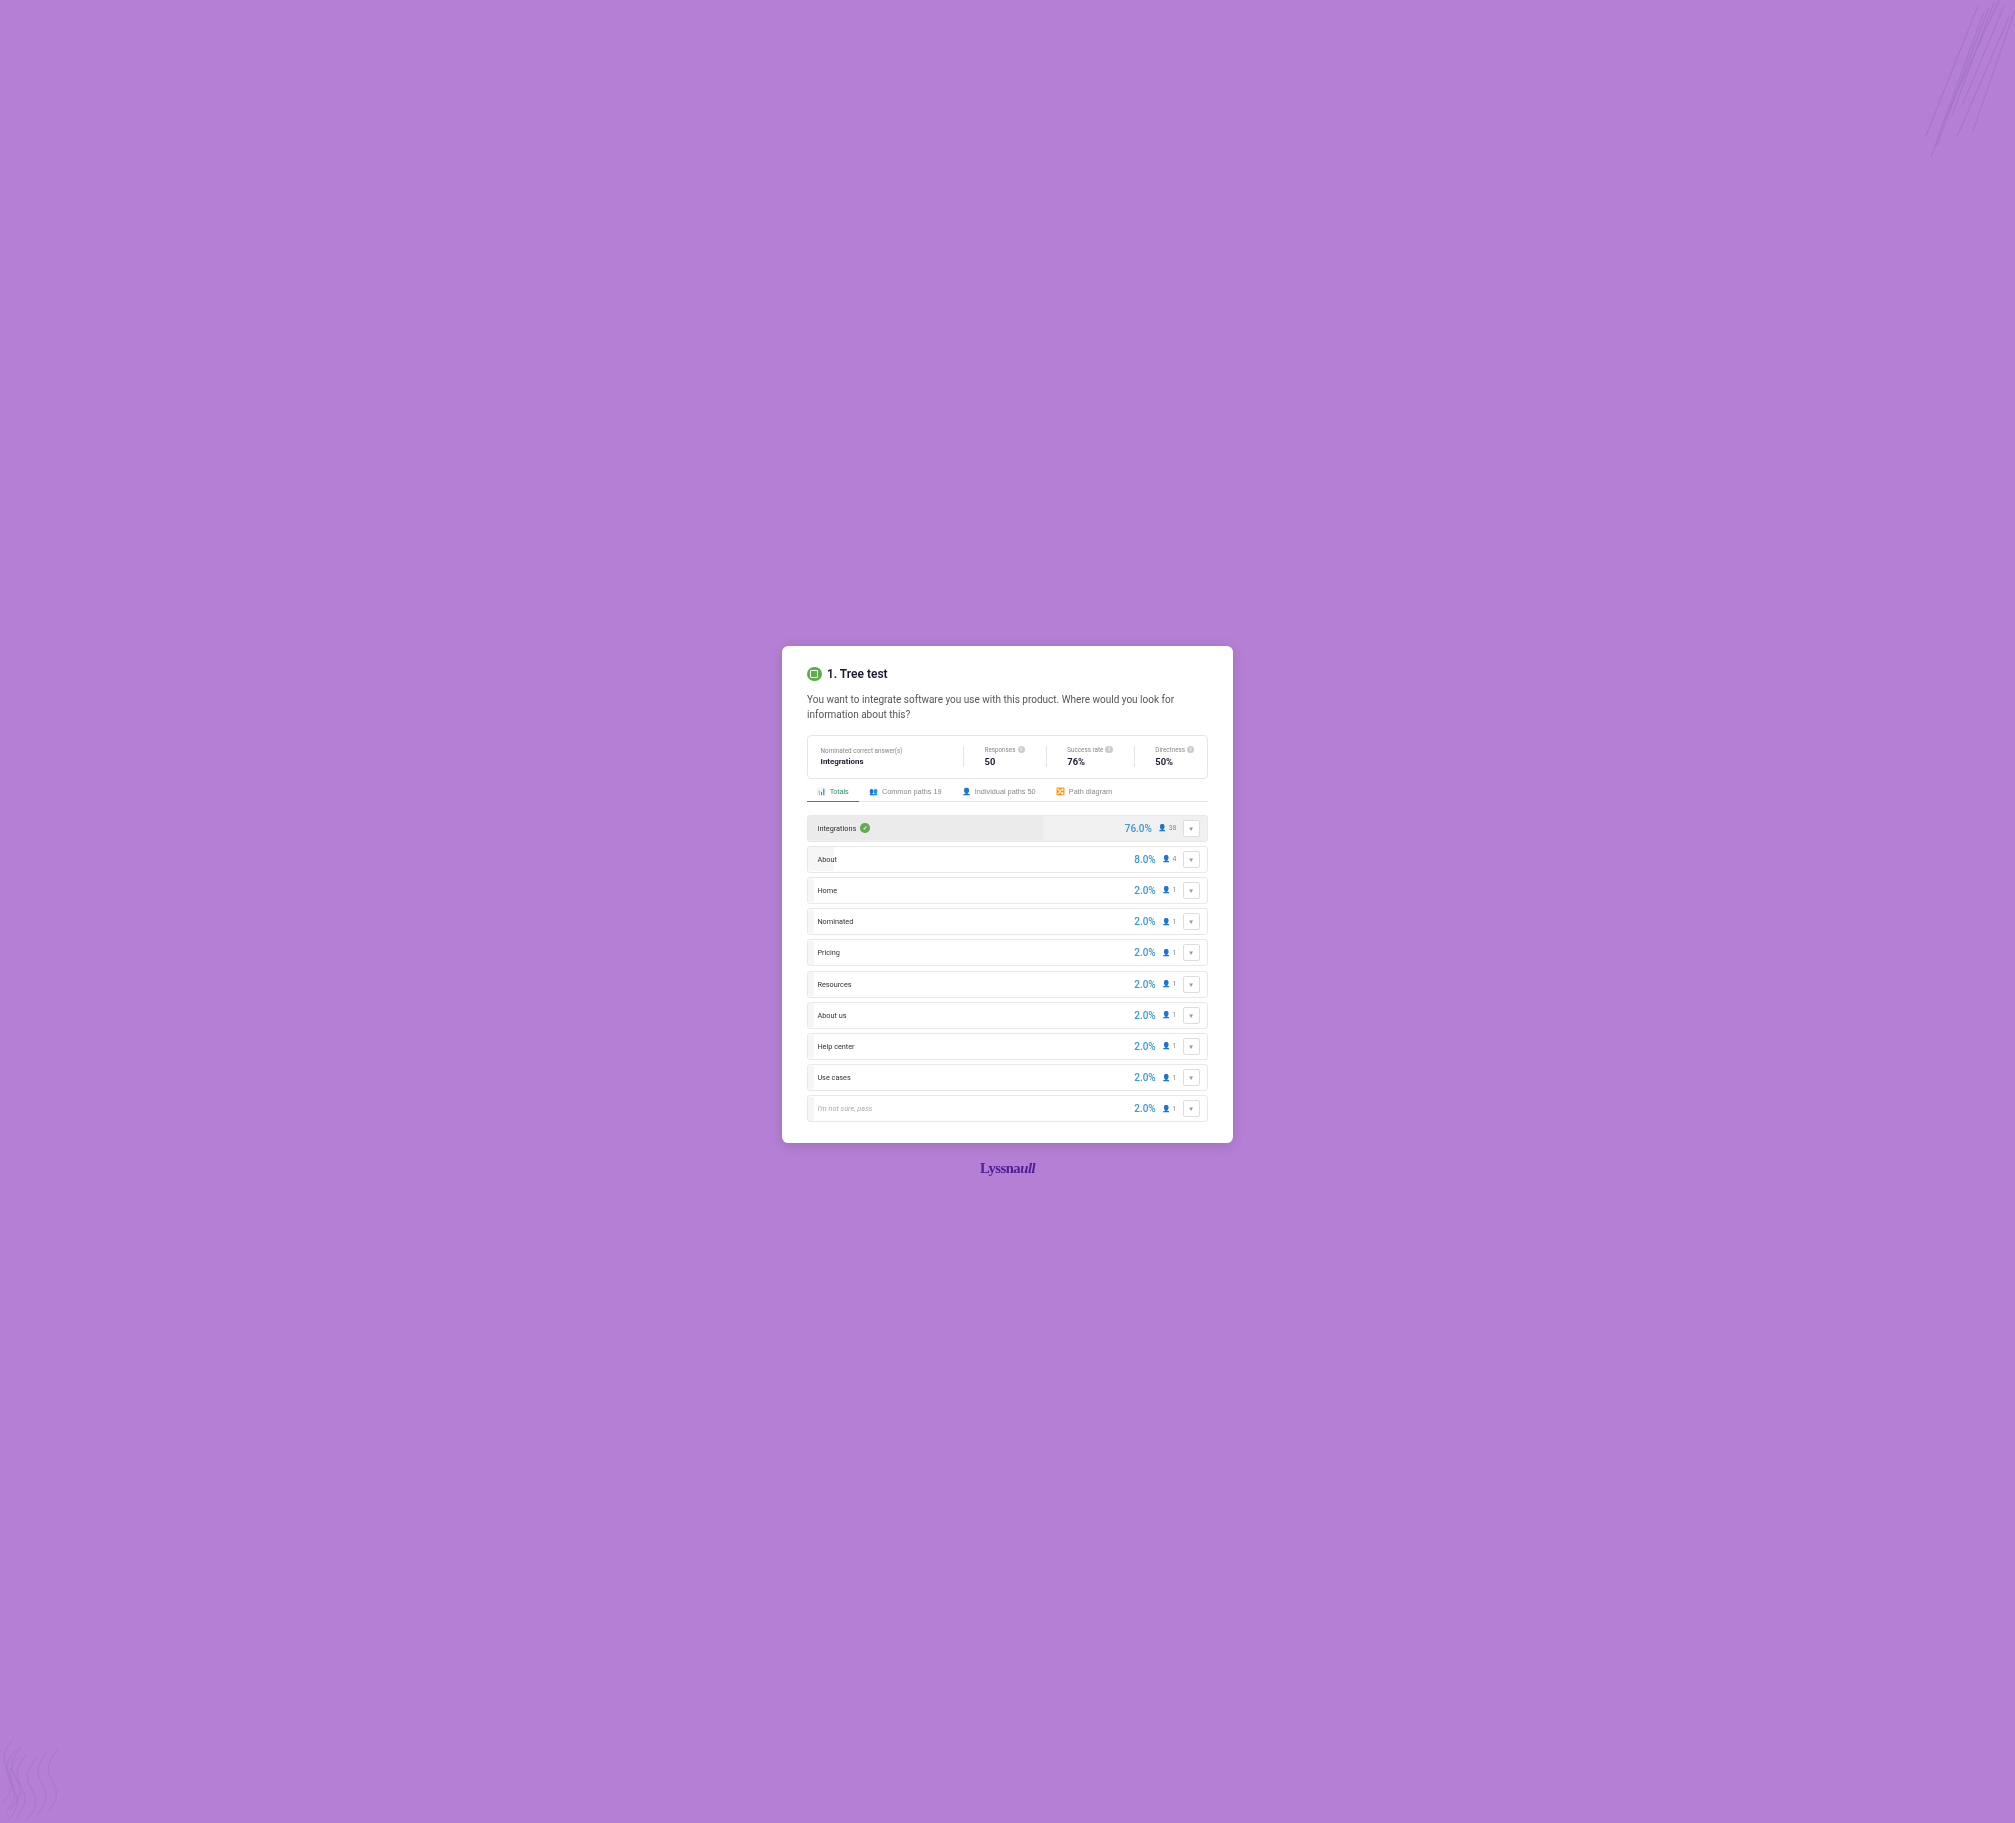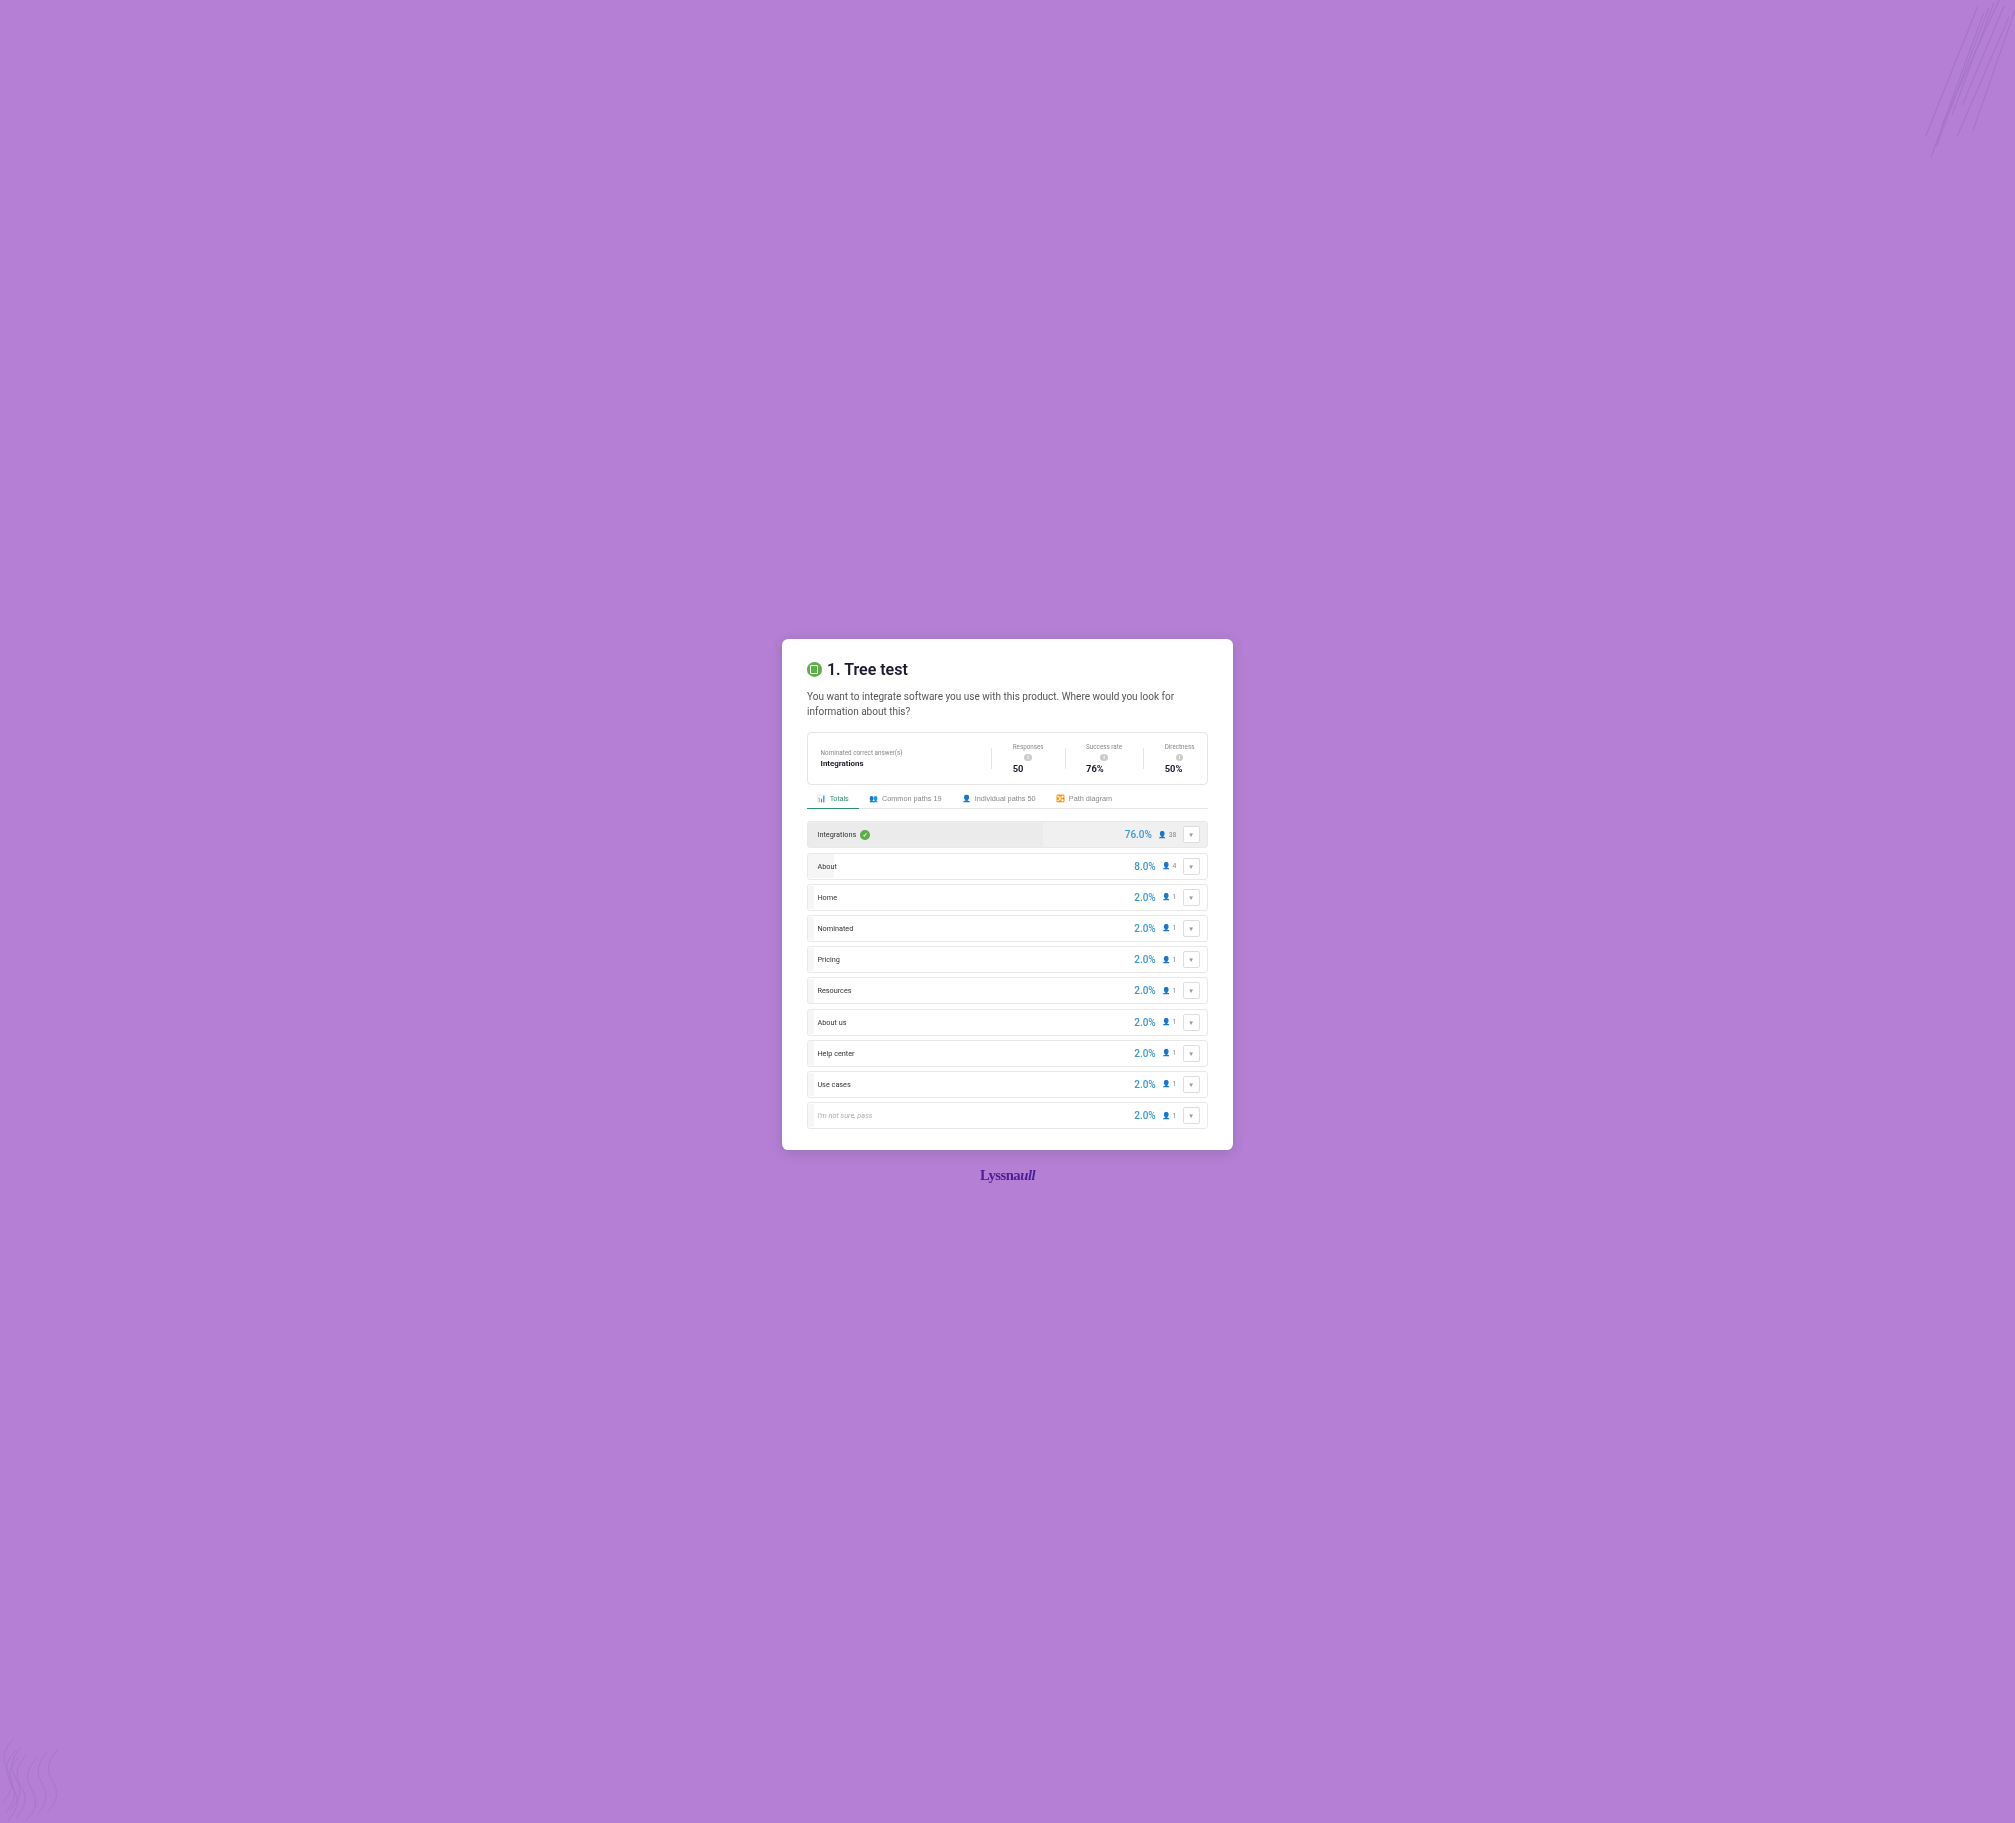--- a/index.html
+++ b/index.html
@@ -59,21 +59,21 @@
     .title-icon::after {
       content: '';
       width: 6.3px;
       height: 6.3px;
       border: 1px solid white;
       border-radius: 1px;
       display: block;
     }
 
     .page-title {
-      font-size: 16px;
+      font-size: 12px;
       font-weight: 600;
       color: #1a1a2e;
     }
 
     .question-text {
       font-size: 10px;
       color: #555;
       margin-bottom: 12.6px;
       line-height: 1.5;
     }
@@ -114,24 +114,22 @@
     .stat-item {
       display: flex;
       flex-direction: column;
       align-items: flex-start;
     }
 
     .stat-label {
       font-size: 6.3px;
       color: #888;
       display: flex;
-      align-items: center;
       gap: 2.1px;
       margin-bottom: 2.1px;
-      flex-direction: column;
     }
 
     .stat-info-icon {
       width: 7.3px;
       height: 7.3px;
       background: #ccc;
       border-radius: 50%;
       display: inline-flex;
       align-items: center;
       justify-content: center;

